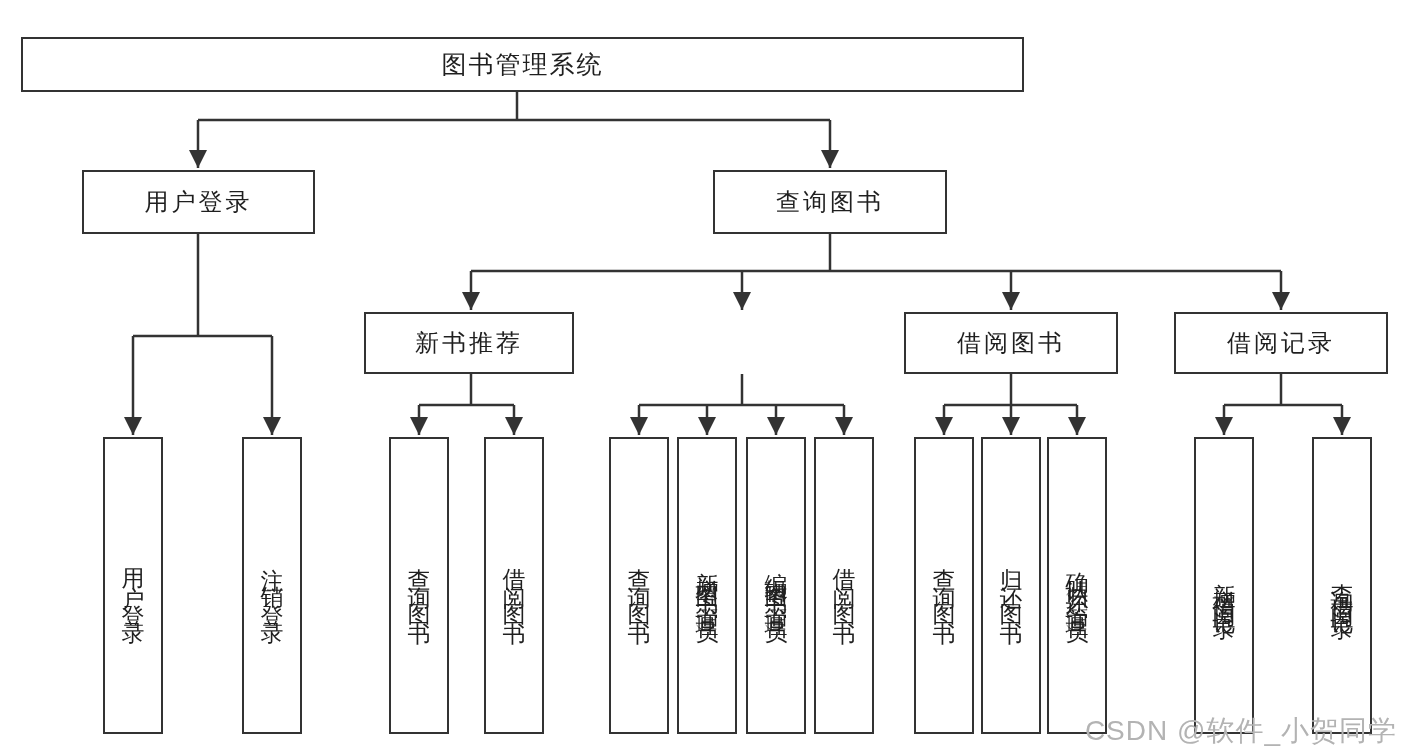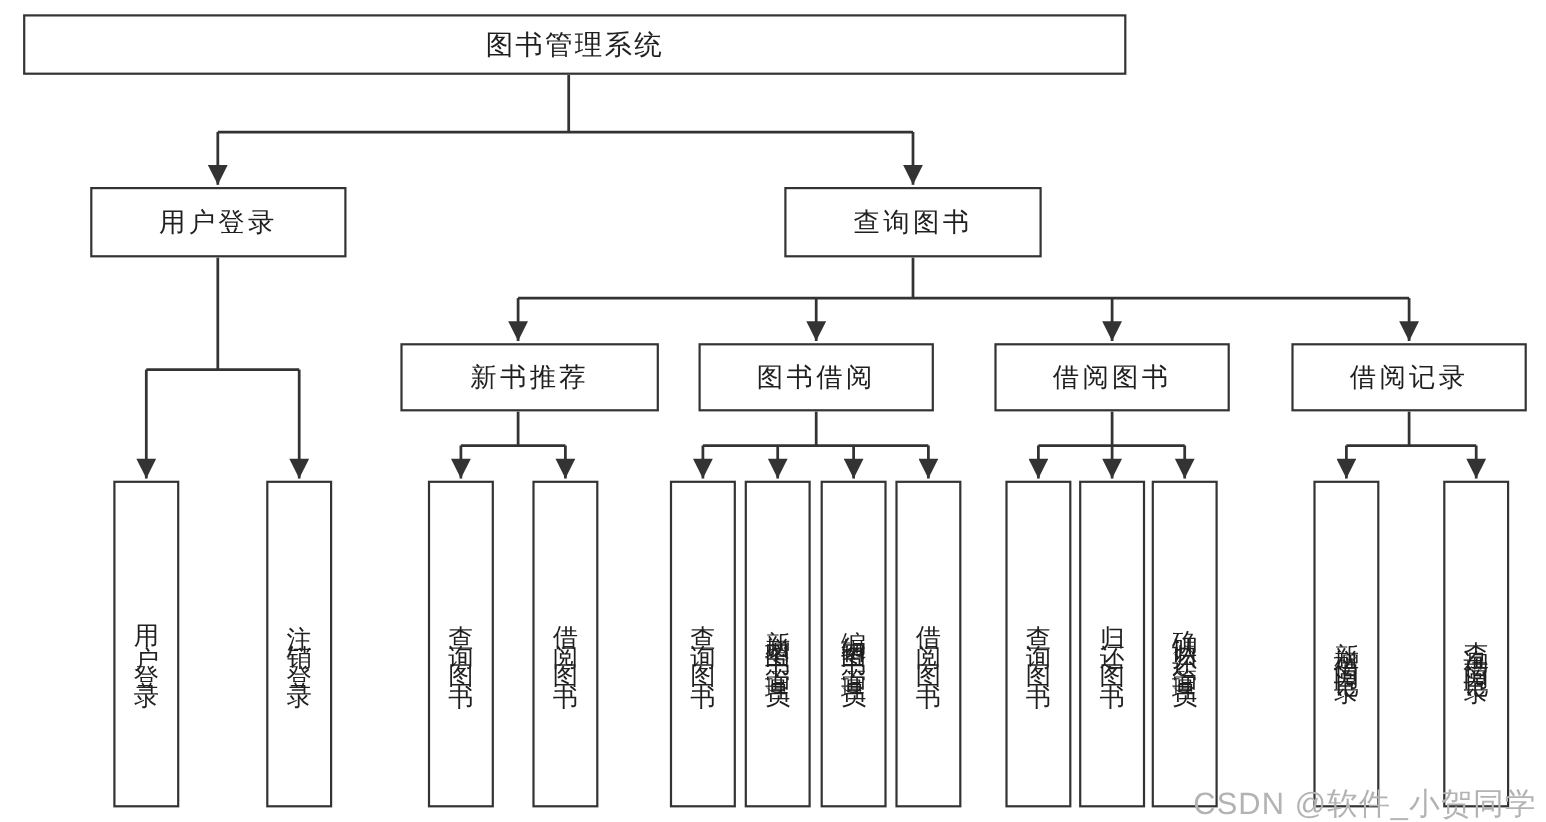--- a/index.html
+++ b/index.html
@@ -15,21 +15,21 @@
   .node{
     position:absolute;
     box-sizing:border-box;
     background:#ffffff;
     border:2.5px solid #333333;
     display:flex;
     align-items:center;
     justify-content:center;
     text-align:center;
   }
-  .node.root{border-width:2px;}
+  .node.root{border-width:2px;margin-top:24px;}
   .node .label{
     font-size:24px;
     letter-spacing:3px;
     color:#1f1f1f;
     white-space:nowrap;
   }
   .node.root .label{font-size:25px;letter-spacing:2px;}
   .vnode .label{
     writing-mode:vertical-rl;
     text-orientation:mixed;
@@ -108,25 +108,22 @@
     <span class="label">图书管理系统</span>
   </div>
 
   <div class="node" style="left:82px;top:170px;width:233px;height:64px">
     <span class="label">用户登录</span>
   </div>
   <div class="node" style="left:713px;top:170px;width:234px;height:64px">
     <span class="label">查询图书</span>
   </div>
 
-  <div class="node" style="left:364px;top:312px;width:235px;height:62px">
+  <div class="node" style="left:364px;top:312px;width:210px;height:62px">
     <span class="label">新书推荐</span>
-  </div>
-  <div class="node" style="left:635px;top:312px;width:214px;height:62px">
-    <span class="label">图书借阅</span>
   </div>
   <div class="node" style="left:904px;top:312px;width:214px;height:62px">
     <span class="label">借阅图书</span>
   </div>
   <div class="node" style="left:1174px;top:312px;width:214px;height:62px">
     <span class="label">借阅记录</span>
   </div>
 
   <div class="node vnode" style="left:103px;top:437px;width:60px;height:297px">
     <span class="label">用户登录</span>

